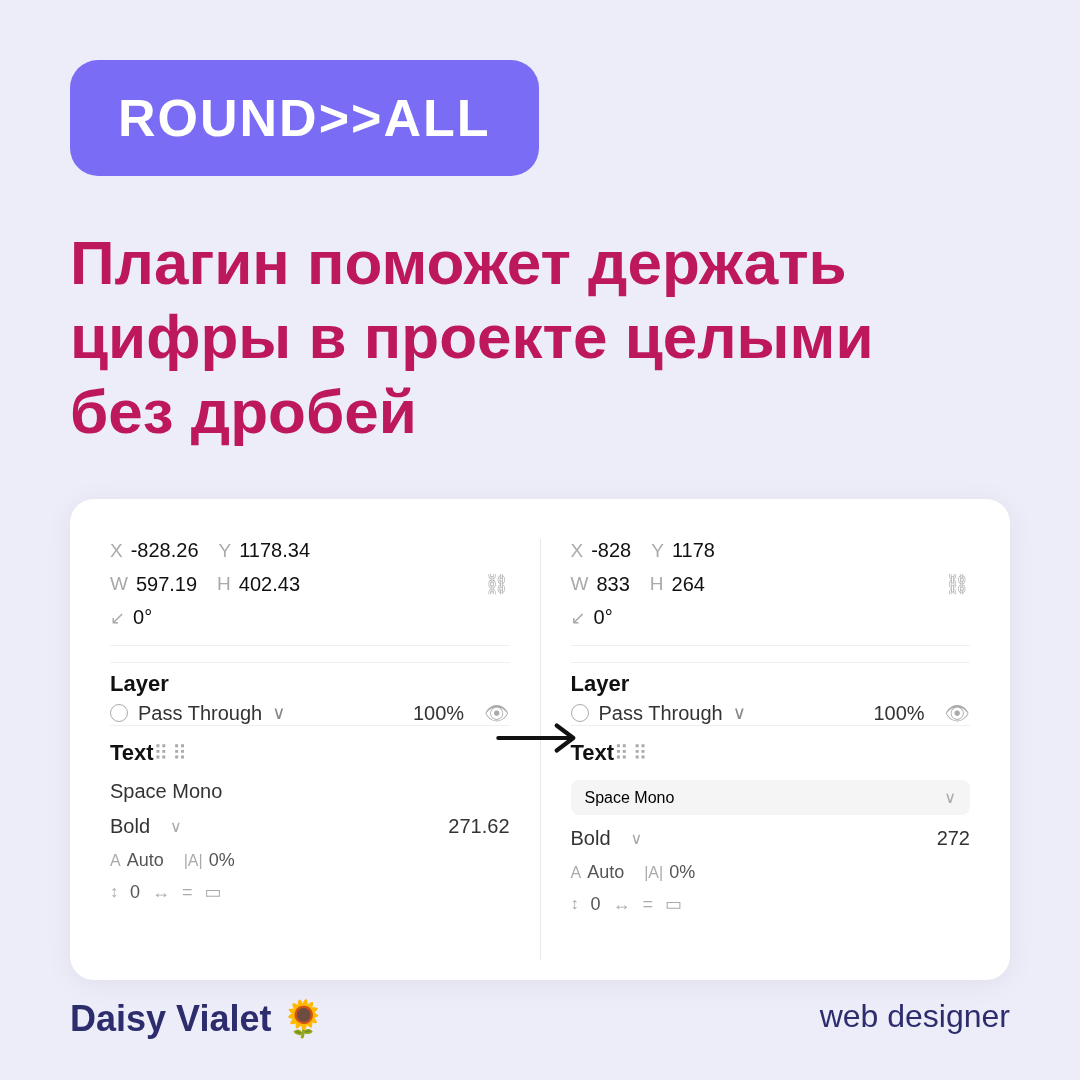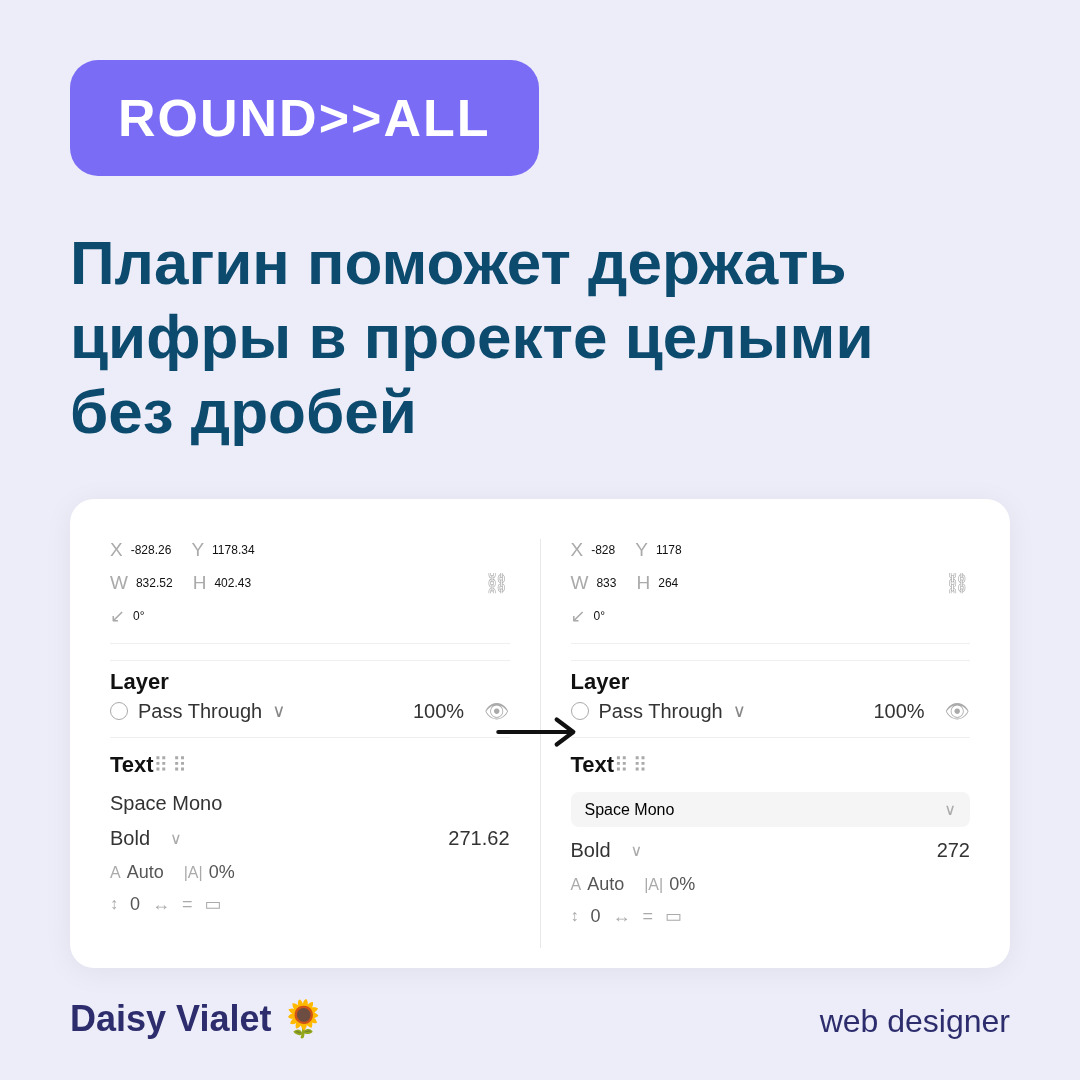--- a/index.html
+++ b/index.html
@@ -81,21 +81,21 @@
       right: 0;
       height: 3px;
       background: linear-gradient(90deg, #e74c3c, #3498db);
       transform: translateY(-50%);
     }
 
     
     .headline {
       font-size: 62px;
       font-weight: 700;
-      color: #0c4a6e;
+      color: #be185d;
       line-height: 1.2;
       margin-bottom: 50px;
       max-width: 820px;
     }
 
     
     .comparison-card {
       background: white;
       border-radius: 24px;
       padding: 40px 40px 20px 40px;
@@ -145,21 +145,21 @@
       align-items: center;
       gap: 8px;
     }
 
     .fig-coord-label {
       font-size: 19px;
       color: #aaa;
     }
 
     .fig-coord-value {
-      font-size: 12px;
+      font-size: 20px;
       color: #111;
     }
 
     .fig-size-row {
       display: flex;
       align-items: center;
       gap: 20px;
       margin-bottom: 10px;
     }
 
@@ -190,21 +190,21 @@
       margin-bottom: 4px;
       padding-top: 8px;
       border-top: 1px solid #efefef;
     }
 
     .layer-row {
       display: flex;
       align-items: center;
       gap: 10px;
       margin-bottom: 14px;
-      padding-bottom: 14px;
+      padding-bottom: 0;
       border-bottom: 1px solid #efefef;
     }
 
     .layer-circle {
       width: 18px;
       height: 18px;
       border-radius: 50%;
       border: 1.5px solid #aaa;
       display: inline-block;
     }
@@ -297,23 +297,23 @@
       display: flex;
       align-items: center;
       gap: 12px;
       font-size: 18px;
       color: #555;
     }
 
     
     .footer {
       display: flex;
-      align-items: flex-end;
+      align-items: flex-start;
       justify-content: space-between;
-      padding-top: 30px;
+      padding-top: 18px;
       margin-top: auto;
     }
 
     .footer-name {
       font-size: 36px;
       font-weight: 600;
       color: #2d2d6e;
     }
 
     .footer-role {
@@ -347,21 +347,21 @@
           <span class="fig-coord-value">-828.26</span>
         </div>
         <div class="fig-coord">
           <span class="fig-coord-label">Y</span>
           <span class="fig-coord-value">1178.34</span>
         </div>
       </div>
       <div class="fig-size-row">
         <div class="fig-coord">
           <span class="fig-coord-label">W</span>
-          <span class="fig-coord-value">832.52</span>
+          <span class="fig-coord-value">597.19</span>
         </div>
         <div class="fig-coord">
           <span class="fig-coord-label">H</span>
           <span class="fig-coord-value">402.43</span>
         </div>
         <span class="fig-chain-icon">⛓</span>
       </div>
       <div class="fig-angle-row">
         <span class="fig-angle-icon">↙</span>
         <span class="fig-coord-value">0°</span>

